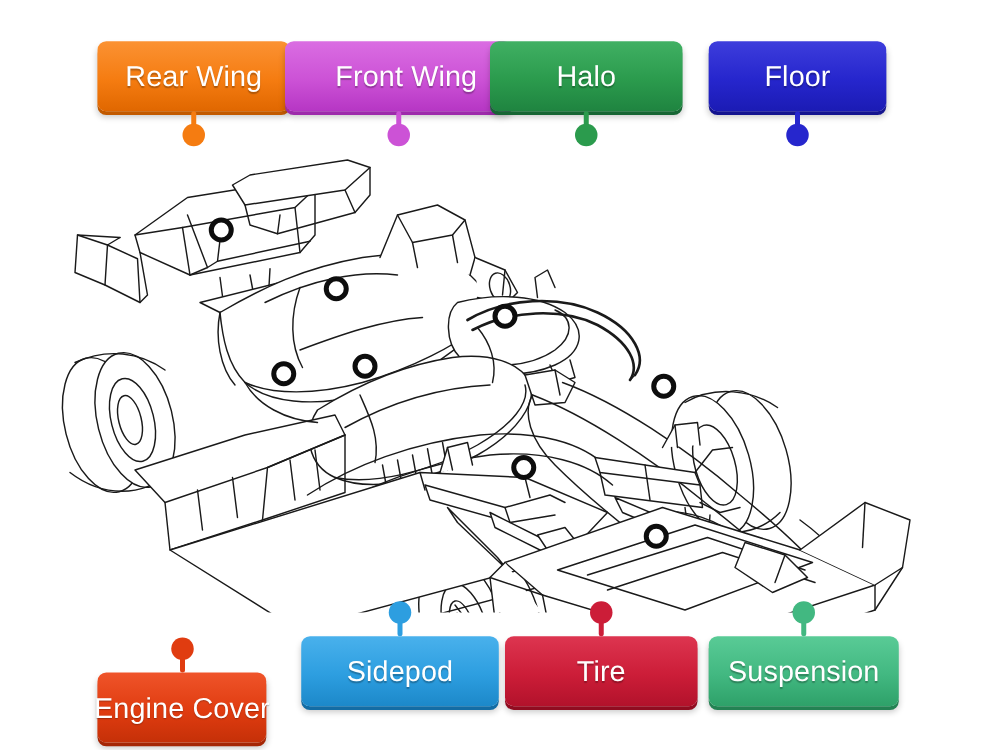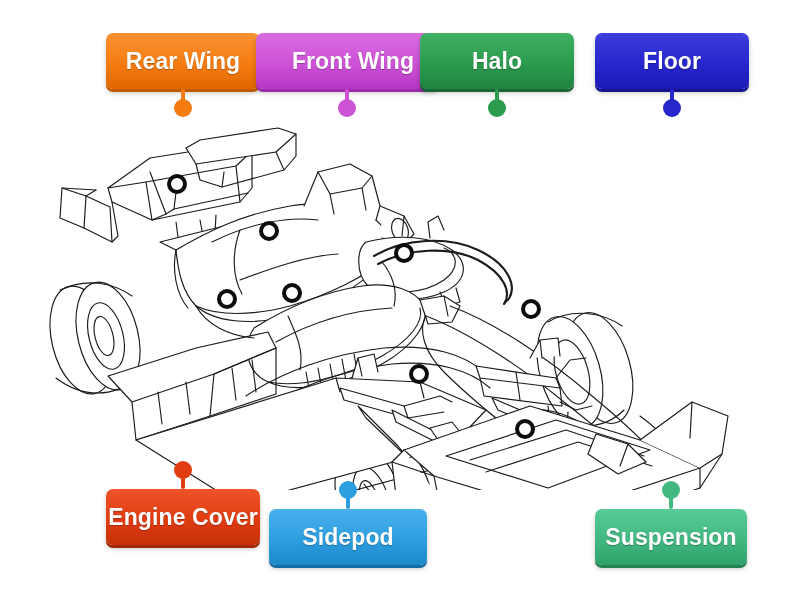--- a/index.html
+++ b/index.html
@@ -55,26 +55,25 @@
   .label {
     position: absolute;
     box-sizing: border-box;
     height: 56px;
     border-radius: 7px;
     display: flex;
     align-items: center;
     justify-content: center;
     color: #ffffff;
     font-size: 23px;
-    font-weight: bold;
+    font-weight: normal;
     letter-spacing: 0.1px;
     text-shadow: 0 1px 1px rgba(0,0,0,.28);
     user-select: none;
     cursor: pointer;
-    margin-left: 28px;
   }
   .label .txt {
     display: block;
     line-height: 1;
     white-space: nowrap;
   }
 
   
   .connector {
     position: absolute;
@@ -331,50 +330,59 @@
   <div class="label top" style="left:392px; top:33px; width:154px;
               background:linear-gradient(#40b063,#2b9b4d 55%,#1f8440);
               box-shadow:0 3px 0 #176634, 0 4px 5px rgba(0,0,0,.22);">
     <span class="txt">Halo</span>
     <span class="connector">
       <span class="stem" style="background:#2b9b4d;"></span>
       <span class="knob" style="background:#2b9b4d;"></span>
     </span>
   </div>
 
-  <div class="label top" style="left:567px; top:33px; width:154px;
+  <div class="label top" style="left:567px; top:33px; width:142px;
               background:linear-gradient(#3d3ddc,#2626cd 55%,#1b1bb4);
               box-shadow:0 3px 0 #14148f, 0 4px 5px rgba(0,0,0,.22);">
     <span class="txt">Floor</span>
     <span class="connector">
       <span class="stem" style="background:#2626cd;"></span>
       <span class="knob" style="background:#2626cd;"></span>
     </span>
   </div>
 
-  <div class="label bottom" style="left:78px; top:489px; width:154px;
+  <div class="label bottom" style="left:78px; top:538px; width:135px;
               background:linear-gradient(#ef542a,#e03c10 55%,#c53008);
               box-shadow:0 3px 0 #a52605, 0 4px 5px rgba(0,0,0,.22);">
     <span class="txt">Engine Cover</span>
     <span class="connector">
       <span class="stem" style="background:#e03c10;"></span>
       <span class="knob" style="background:#e03c10;"></span>
     </span>
   </div>
 
   <div class="label bottom" style="left:241px; top:509px; width:158px;
               background:linear-gradient(#49b1ec,#2d9ee0 55%,#1c88c9);
               box-shadow:0 3px 0 #136ca4, 0 4px 5px rgba(0,0,0,.22);">
     <span class="txt">Sidepod</span>
     <span class="connector">
       <span class="stem" style="background:#2d9ee0;"></span>
       <span class="knob" style="background:#2d9ee0;"></span>
     </span>
   </div>
 
+  <div class="label bottom" style="left:404px; top:509px; width:154px;
+              background:linear-gradient(#dd3550,#cc1d38 55%,#b2122b);
+              box-shadow:0 3px 0 #900c20, 0 4px 5px rgba(0,0,0,.22);">
+    <span class="txt">Tire</span>
+    <span class="connector">
+      <span class="stem" style="background:#cc1d38;"></span>
+      <span class="knob" style="background:#cc1d38;"></span>
+    </span>
+  </div>
 
   <div class="label bottom" style="left:567px; top:509px; width:152px;
               background:linear-gradient(#59cb96,#42b881 55%,#2ea169);
               box-shadow:0 3px 0 #238253, 0 4px 5px rgba(0,0,0,.22);">
     <span class="txt">Suspension</span>
     <span class="connector">
       <span class="stem" style="background:#42b881;"></span>
       <span class="knob" style="background:#42b881;"></span>
     </span>
   </div>

